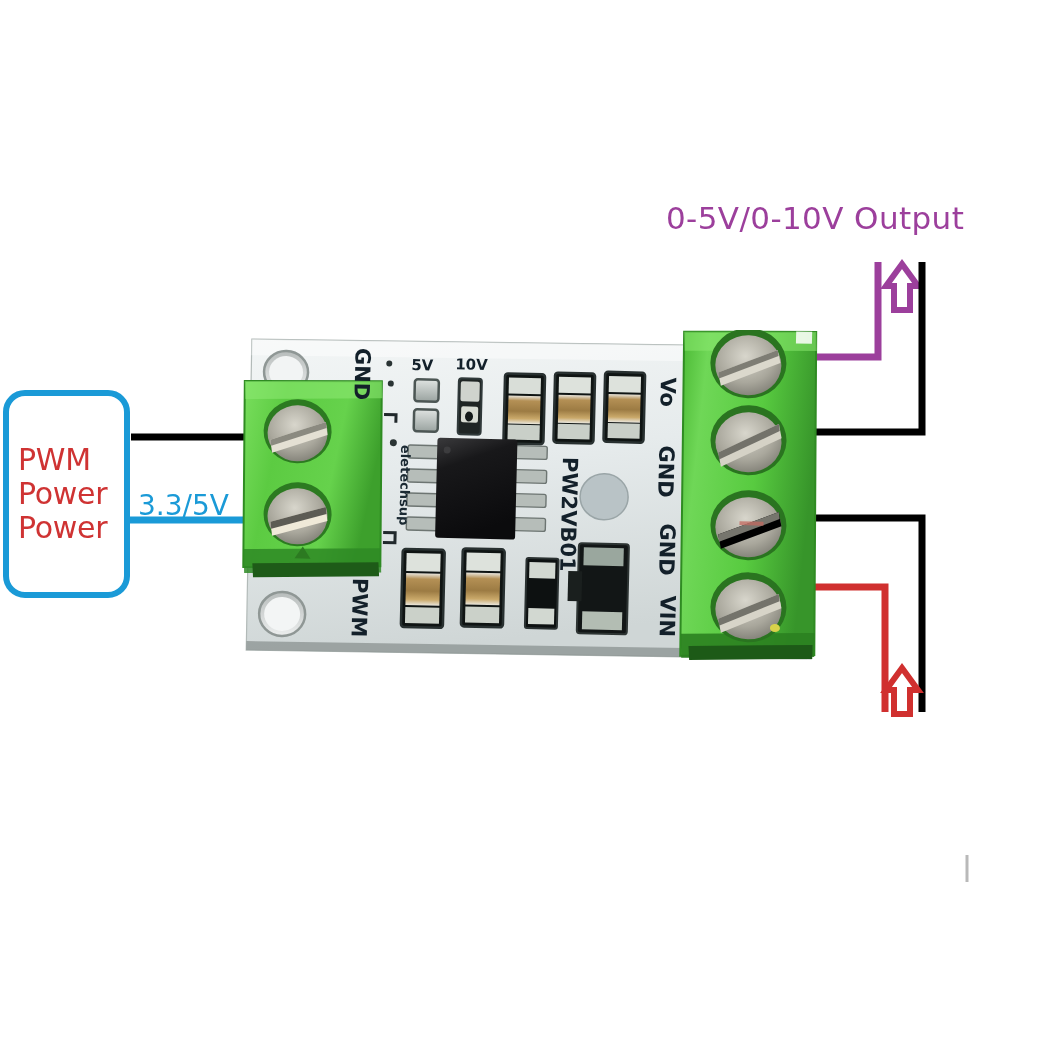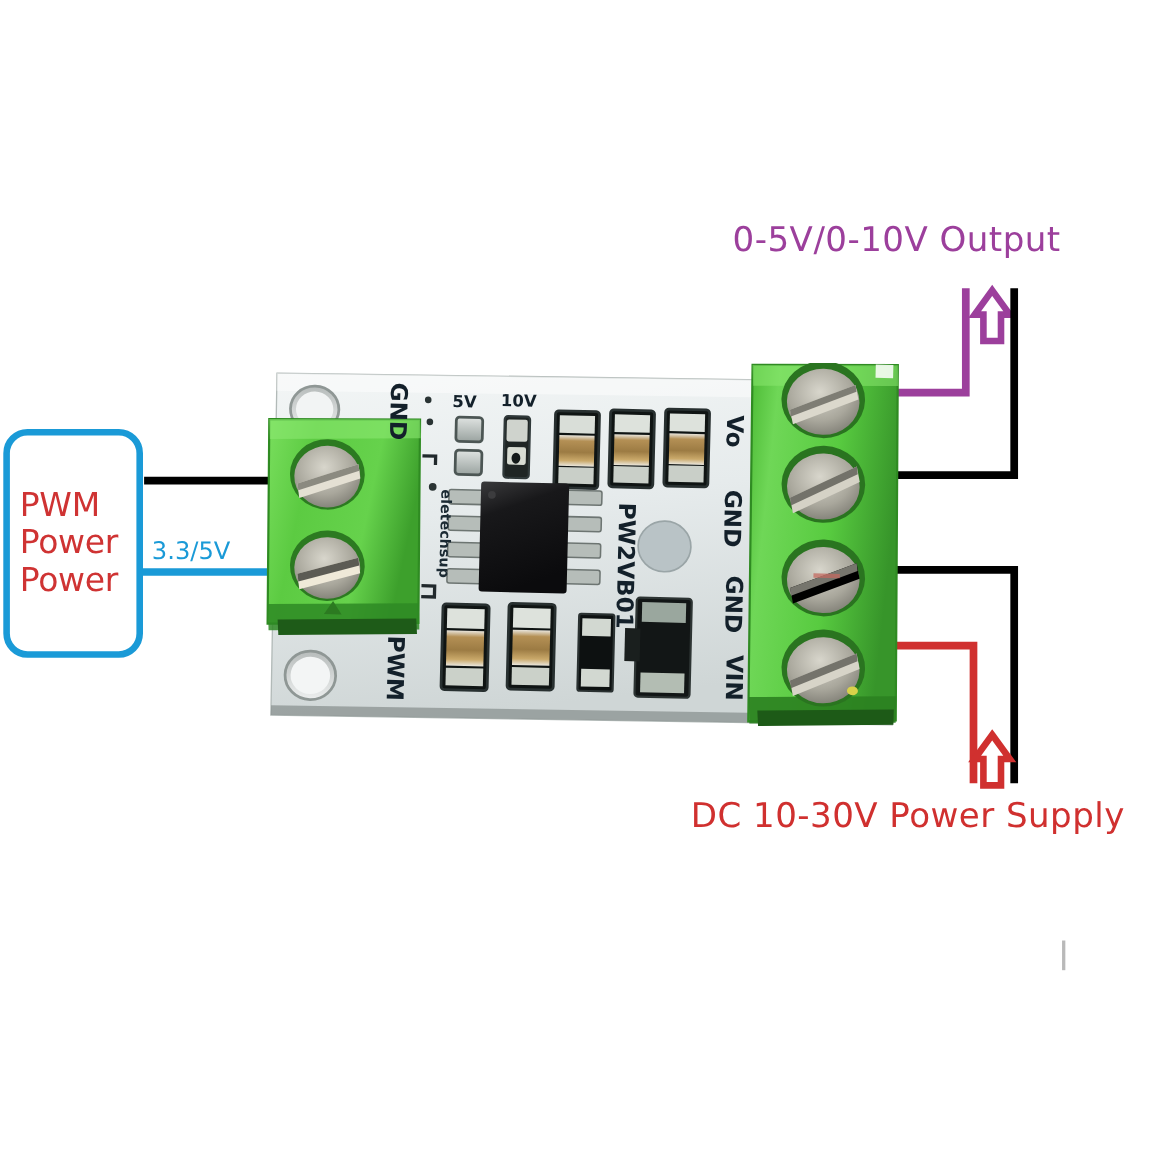--- a/index.html
+++ b/index.html
@@ -49,21 +49,21 @@
   }
   .anno-power{
     left:628px;top:724px;
     color:#d0302f;
     font-size:31px;
     letter-spacing:0.4px;
   }
   .anno-33{
     left:138px;top:489px;
     color:#1a9ad7;
-    font-size:22px;
+    font-size:28px;
     z-index:31;
   }
 
   
   #board-wrap{
     position:absolute;
     left:240px;top:330px;
     width:580px;height:340px;
     z-index:10;
   }
@@ -330,15 +330,14 @@
   </div>
 
   <div class="src-box">
     <div class="src-line">PWM</div>
     <div class="src-line">Power</div>
     <div class="src-line">Power</div>
   </div>
 
   <div class="anno anno-33">3.3/5V</div>
   <div class="anno anno-output">0-5V/0-10V Output</div>
-  <div class="anno anno-power">DC 10-30V Power Supply</div>
 
 </div>
 
 </body></html>

